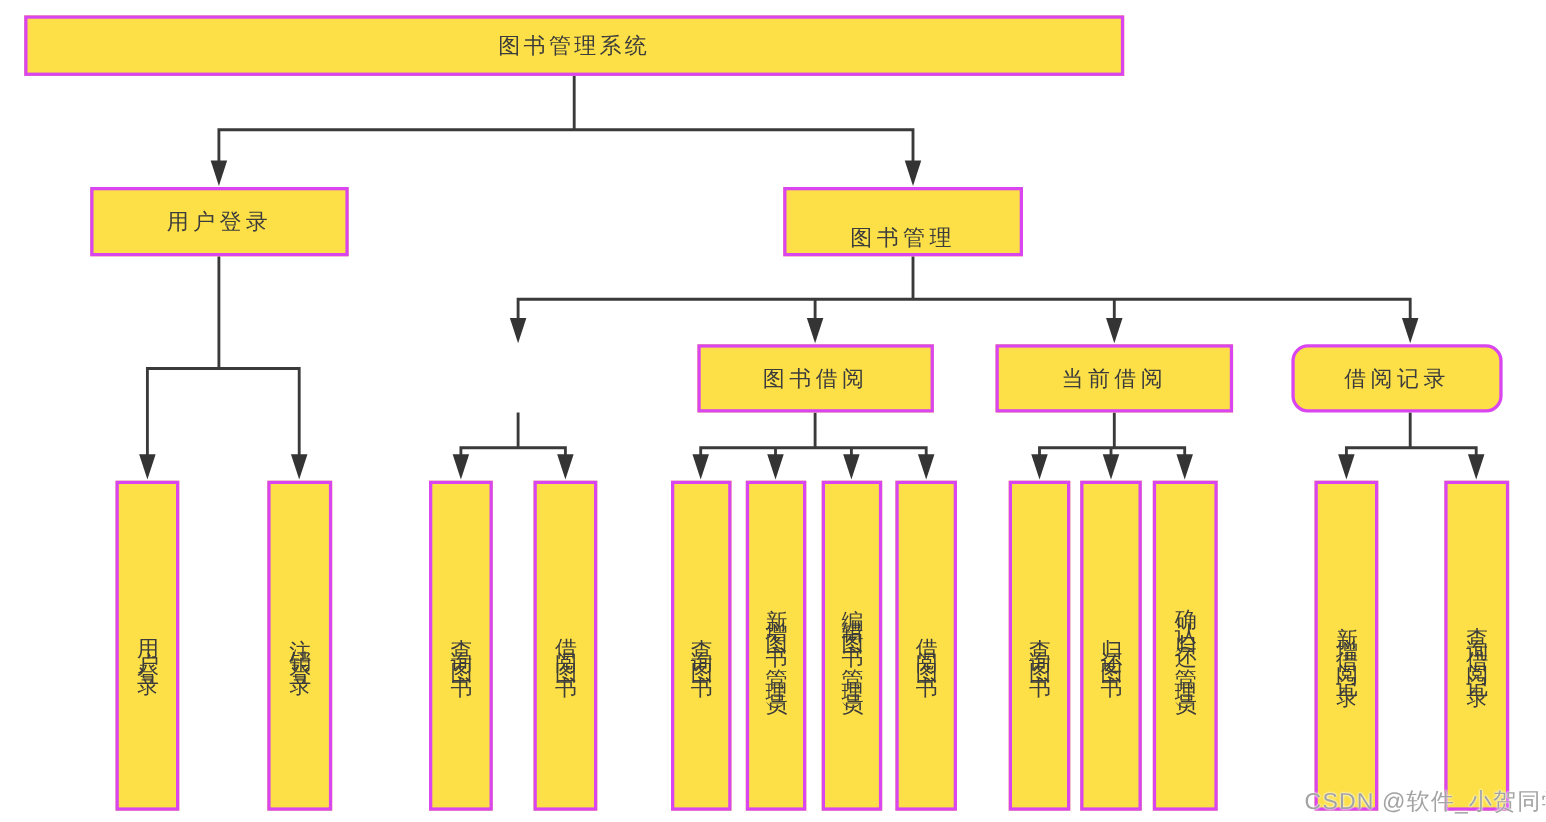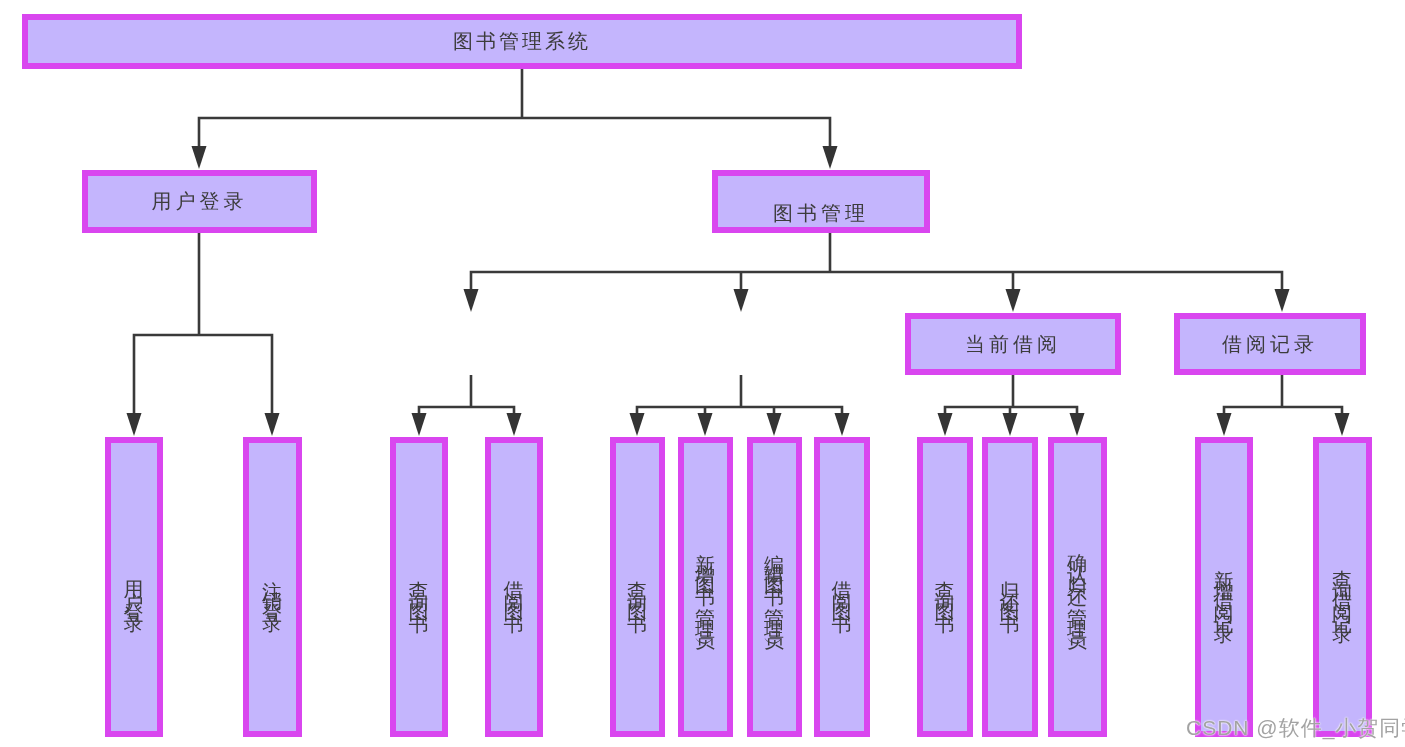--- a/index.html
+++ b/index.html
@@ -19,22 +19,22 @@
     position: absolute;
     left: 0;
     top: 0;
     width: 1405px;
     height: 747px;
     pointer-events: none;
   }
   .box {
     position: absolute;
     box-sizing: border-box;
-    background: #c4b5fd;
-    border: 6px solid #d946ef;
+    background: #fde047;
+    border: 3px solid #d946ef;
     display: flex;
     align-items: center;
     justify-content: center;
   }
   .lbl {
     color: #3c3c3c;
     font-size: 20px;
     letter-spacing: 4px;
     white-space: nowrap;
   }
@@ -100,24 +100,27 @@
     <span class="lbl">图书管理系统</span>
   </div>
 
   <div class="box" style="left:82px; top:170px; width:235px; height:63px;">
     <span class="lbl">用户登录</span>
   </div>
   <div class="box" style="left:712px; top:170px; width:218px; height:63px;align-items:flex-end;">
     <span class="lbl">图书管理</span>
   </div>
 
+  <div class="box" style="left:634px; top:313px; width:215px; height:62px;">
+    <span class="lbl">图书借阅</span>
+  </div>
   <div class="box" style="left:905px; top:313px; width:216px; height:62px;align-items:center;">
     <span class="lbl">当前借阅</span>
   </div>
-  <div class="box" style="left:1174px; top:313px; width:192px; height:62px;">
+  <div class="box" style="left:1174px; top:313px; width:192px; height:62px;border-radius:15px;">
     <span class="lbl">借阅记录</span>
   </div>
 
   <div class="box vbox" style="left:105px; top:437px; width:58px; height:300px;">
     <span class="lbl">用户登录</span>
   </div>
   <div class="box vbox" style="left:243px; top:437px; width:59px; height:300px;">
     <span class="lbl">注销登录</span>
   </div>
   <div class="box vbox" style="left:390px; top:437px; width:58px; height:300px;">

